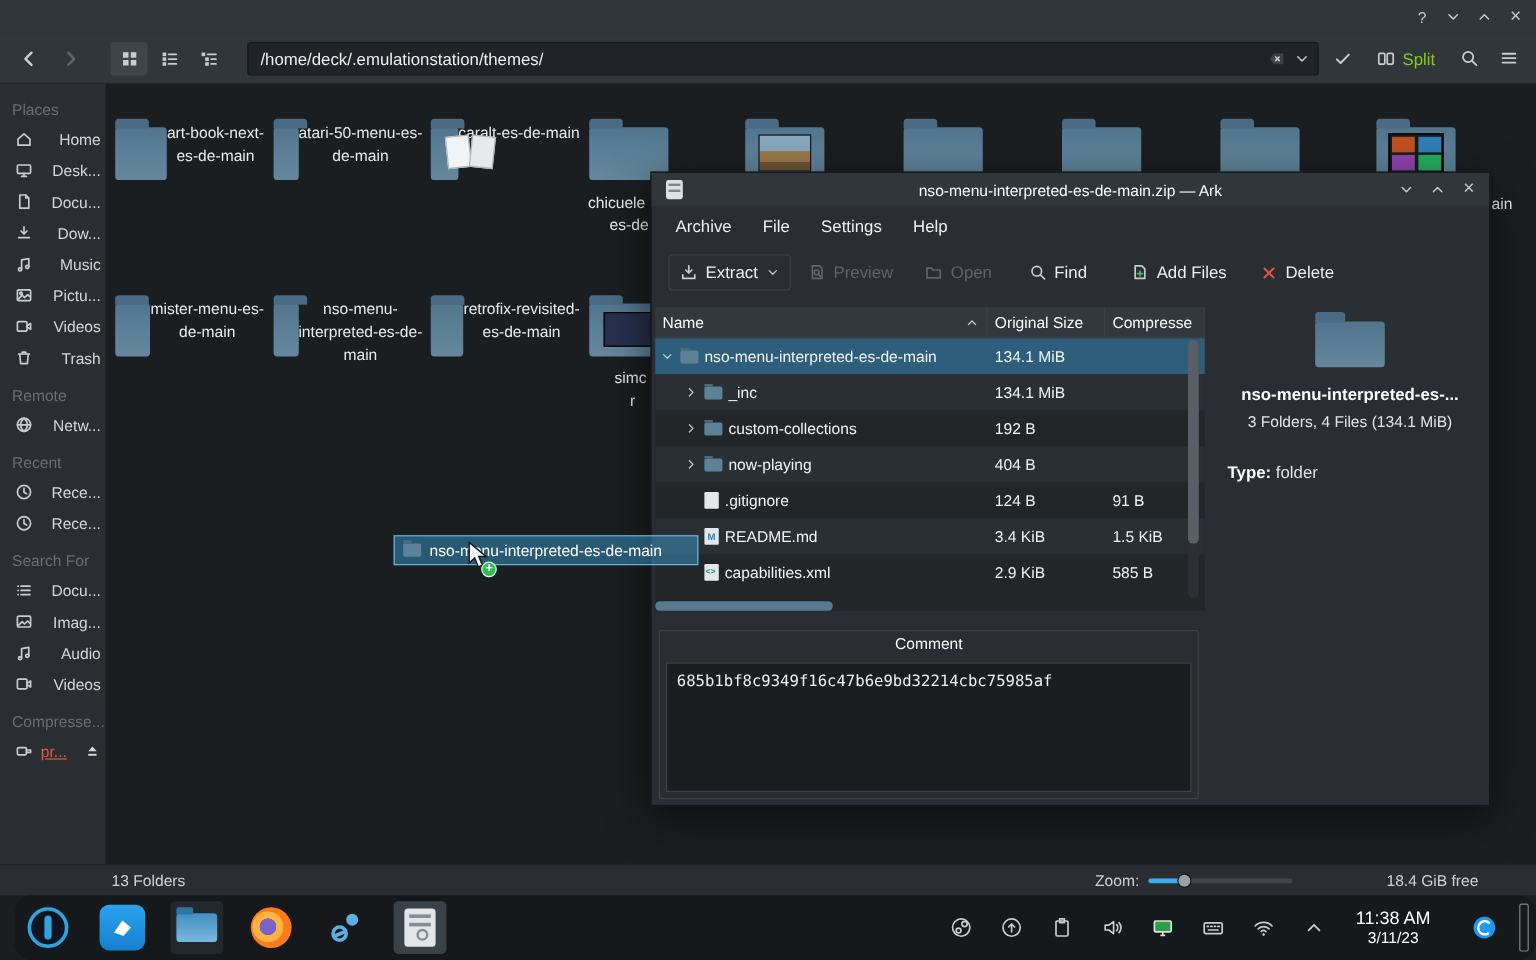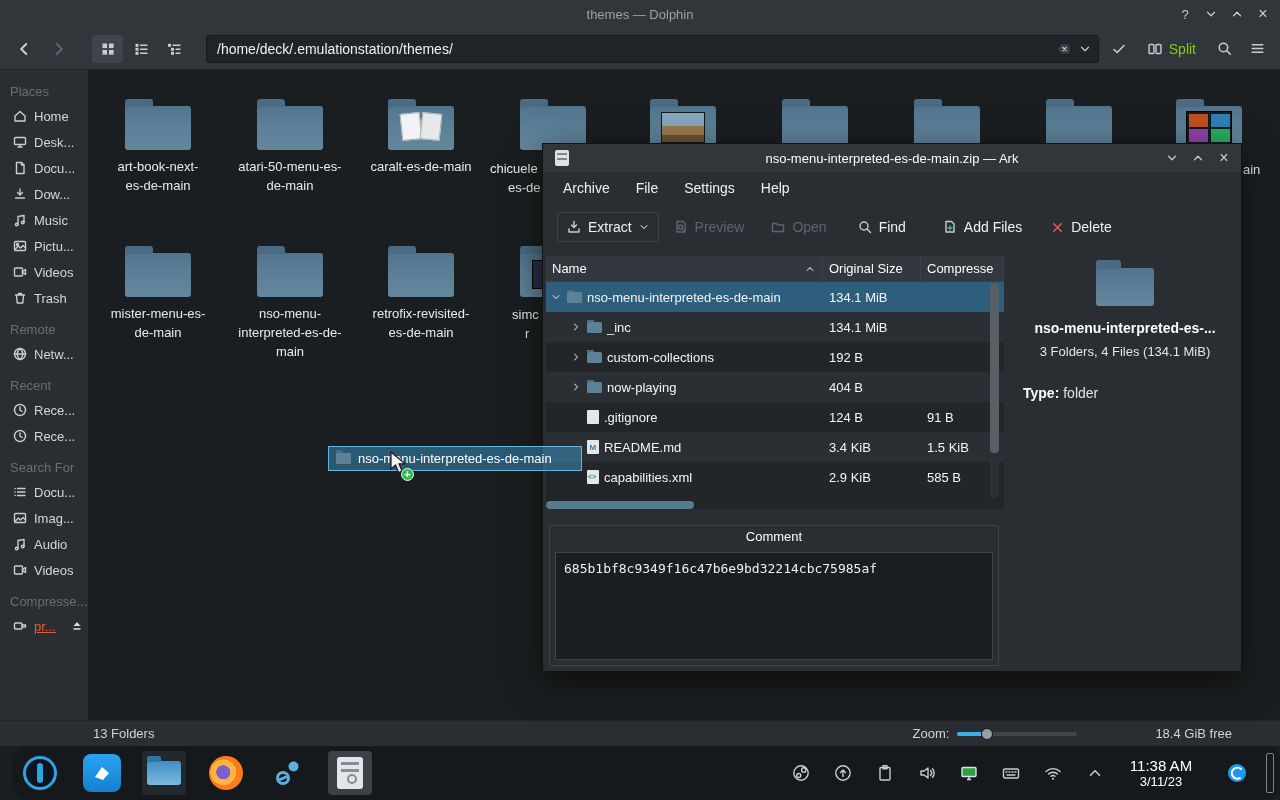--- a/index.html
+++ b/index.html
@@ -29,27 +29,27 @@
   .urlbar { flex:1; height:28px; background:#202327; border:1px solid #16181a; border-radius:3px; display:flex; align-items:center; padding:0 6px 0 10px; gap:6px; }
   .urltext { flex:1; font-size:14px; color:#eff0f1; white-space:nowrap; overflow:hidden; }
   .iconbtn { width:26px; height:26px; display:flex; align-items:center; justify-content:center; }
   .splitbtn { display:flex; align-items:center; gap:6px; padding:0 8px; height:28px; color:#84cc16; font-size:14px; }
 
   .dbody { flex:1; display:flex; min-height:0; }
   .places { width:88px; background:#2a2e32; padding-top:14px; overflow:hidden; flex:none; }
   .psec { margin-top:11px; }
   .psec:first-child { margin-top:0; }
   .phead { font-size:13px; color:#696e73; padding:0 4px 4px 10px; white-space:nowrap; overflow:hidden; }
-  .pitem { height:26px; display:flex; align-items:center; gap:6px; padding:0 4px 0 12px; font-size:13px; color:#d3d7da; white-space:nowrap; overflow:hidden; }
+  .pitem { height:26px; display:flex; align-items:center; gap:6px; padding:0 4px 0 12px; font-size:13px; color:#d3d7da; white-space:nowrap; overflow:hidden;justify-content:space-between; }
   .pitem .si { flex:none; }
   .pitem.hotdevice .plabel { color:#e35d3c; text-decoration:underline; }
 
   .dview { flex:1; position:relative; background:#1b1e20; overflow:hidden; }
 
-  .fitem { position:absolute; width:124px; display:flex; flex-direction:column; align-items:center; }
+  .fitem { position:absolute; width:124px; display:flex; flex-direction:row; }
   .gfolder { position:relative; width:66px; height:44px; margin-top:12px; border-radius:3px;
              background:linear-gradient(180deg,#52758e 0%,#5c8097 50%,#64879d 100%); }
   .gfolder::before { content:""; position:absolute; left:0; top:-7px; width:28px; height:8px; border-radius:3px 3px 0 0; background:#4a6b83; }
   .flabel { margin-top:7px; font-size:13px; line-height:19px; color:#e8eaec; text-align:center; white-space:nowrap; }
   .th { position:absolute; }
   .caralt .p1 { left:13px; top:7px; width:20px; height:27px; background:#f2f3f4; border:1px solid #aeb3b7; transform:rotate(-6deg); }
   .caralt .p2 { left:33px; top:7px; width:20px; height:27px; background:#e6e8e9; border:1px solid #aeb3b7; transform:rotate(6deg); }
   .photo .p1 { left:11px; top:6px; width:44px; height:31px; border:1px solid #15181a;
                background:linear-gradient(180deg,#86a7bd 0 45%,#9a7a4e 45% 75%,#6d5433 75% 100%); }
   .shots .p1 { left:10px; top:5px; width:46px; height:33px; border:1px solid #000; background-color:#171a1e;
@@ -140,21 +140,20 @@
   .blueapp { width:22px; height:22px; margin-left:22px; }
   .showdesk { width:8px; height:40px; border:1px solid #7d8489; border-radius:2px; margin-left:18px; margin-right:6px; }
 </style>
 </head>
 <body>
 
 <div class="scene">
 
   <div id="dolphin">
     <div class="titlebar">
-      <div class="tb-title inactive">themes — Dolphin</div>
       <div class="tb-btns">
         <span class="tb-btn">?</span>
         <span class="tb-btn">
             <svg class="ic" width="14" height="14" viewBox="0 0 16 16">
               <path d="M4 6l4 4 4-4"></path>
             </svg>
           </span>
         <span class="tb-btn">
             <svg class="ic" width="14" height="14" viewBox="0 0 16 16">
               <path d="M4 10l4-4 4 4"></path>

